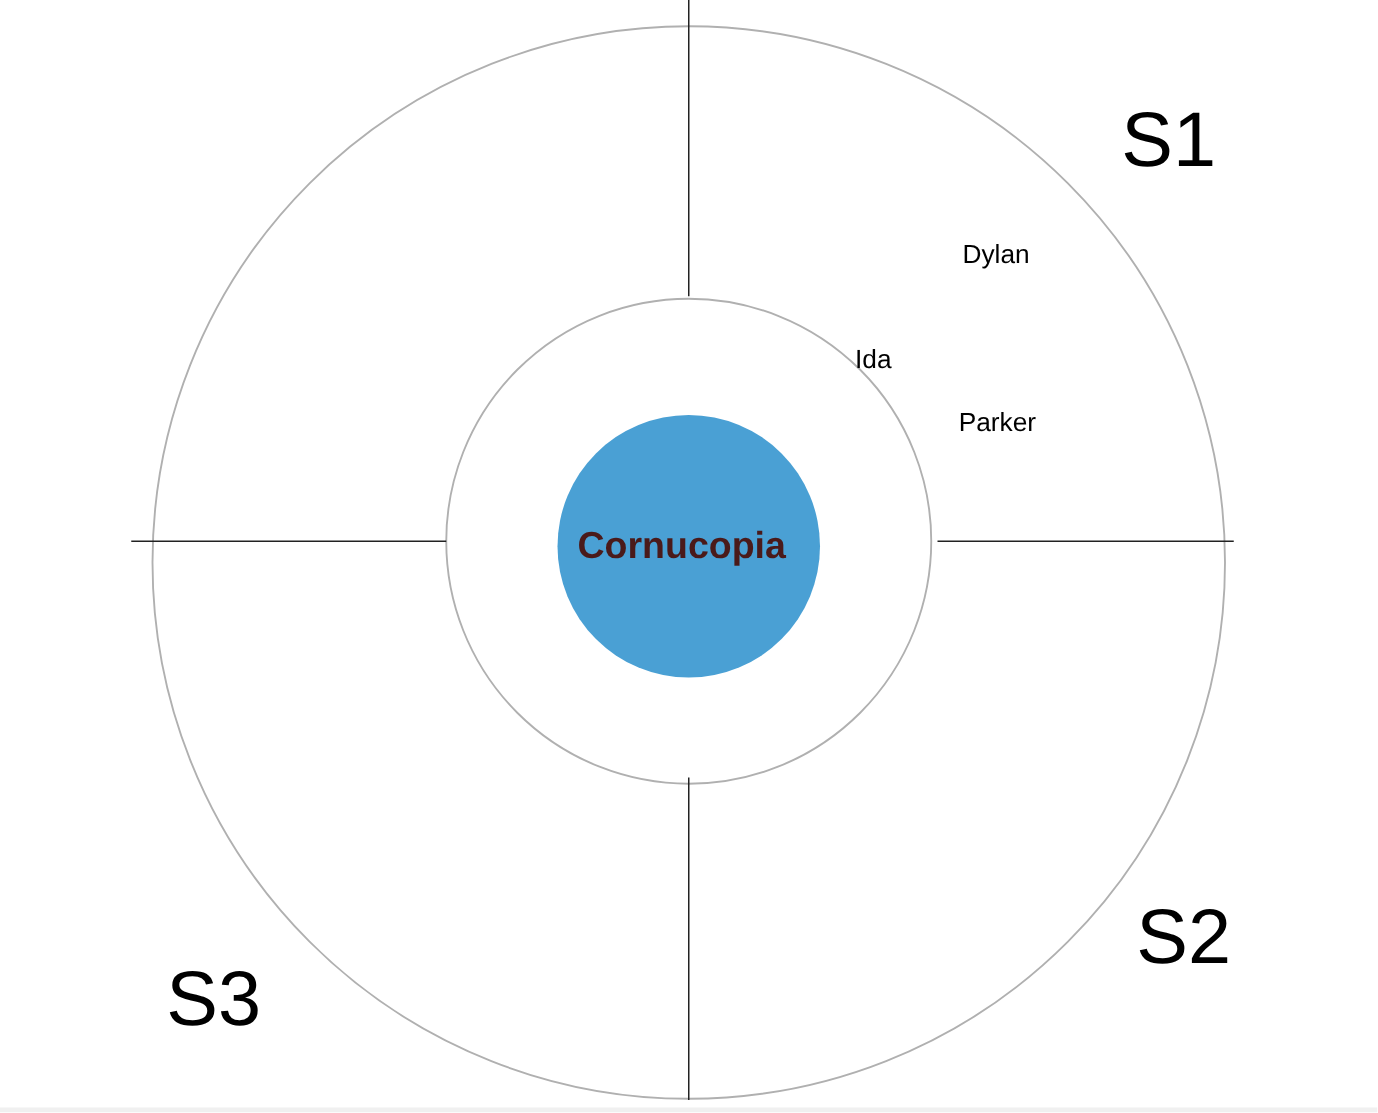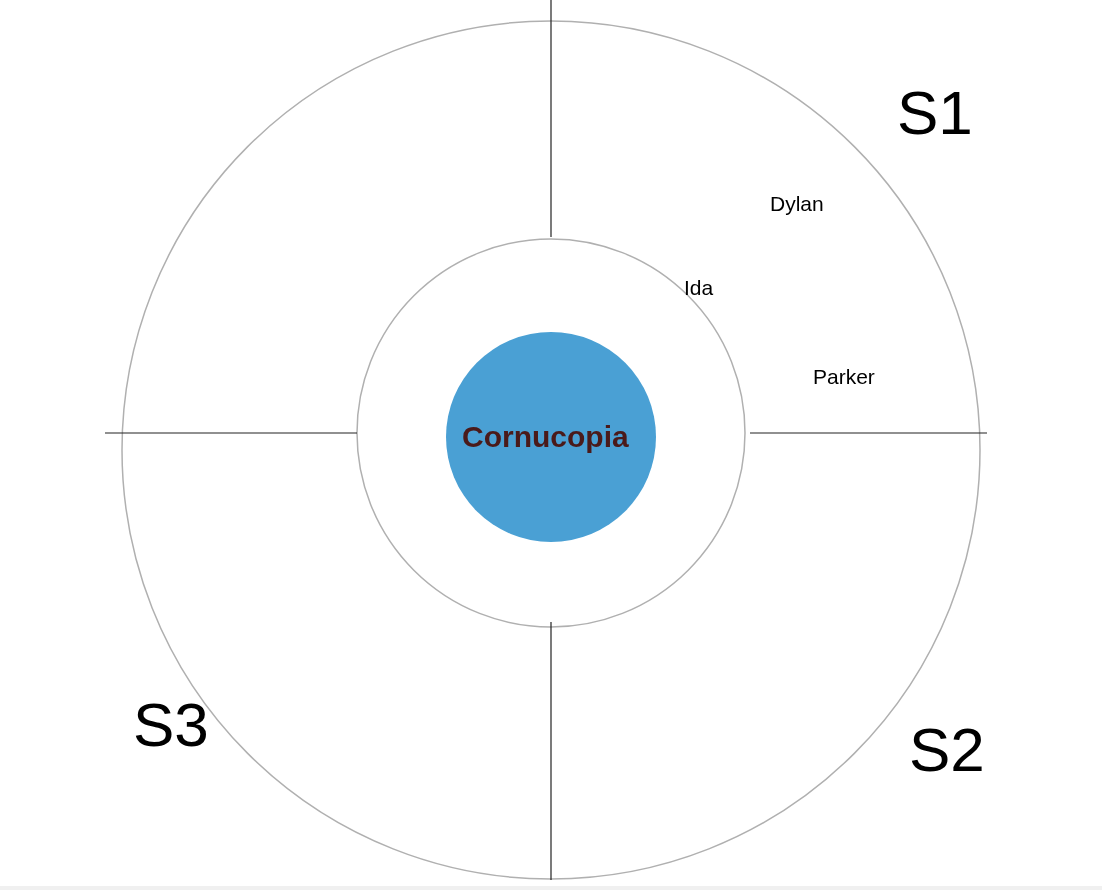--- a/index.html
+++ b/index.html
@@ -65,20 +65,20 @@
     <line x1="105" y1="433" x2="357" y2="433" stroke="#222222" stroke-width="1.2"></line>
     <line x1="750" y1="433" x2="987" y2="433" stroke="#222222" stroke-width="1.2"></line>
 
     <circle cx="551" cy="437" r="105" fill="#4aa0d4"></circle>
   </svg>
 
   <span class="center-label" style="left:462px; top:422px;">Cornucopia</span>
 
   <span class="label sector-label" style="left:897px; top:82px;">S1</span>
   <span class="label sector-label" style="left:881px; top:719px;margin-left:28px;">S2</span>
-  <span class="label sector-label" style="left:133px; top:694px;">S3</span>
+  <span class="label sector-label" style="left:133px; top:769px;">S3</span>
 
   <span class="label tribute-label" style="left:770px; top:193px;">Dylan</span>
   <span class="label tribute-label" style="left:684px; top:277px;">Ida</span>
-  <span class="label tribute-label" style="left:813px; top:328px;margin-top:38px;">Parker</span>
+  <span class="label tribute-label" style="left:767px; top:328px;">Parker</span>
 
   <div class="bottom-bar"></div>
 </div>
 
 </body></html>

